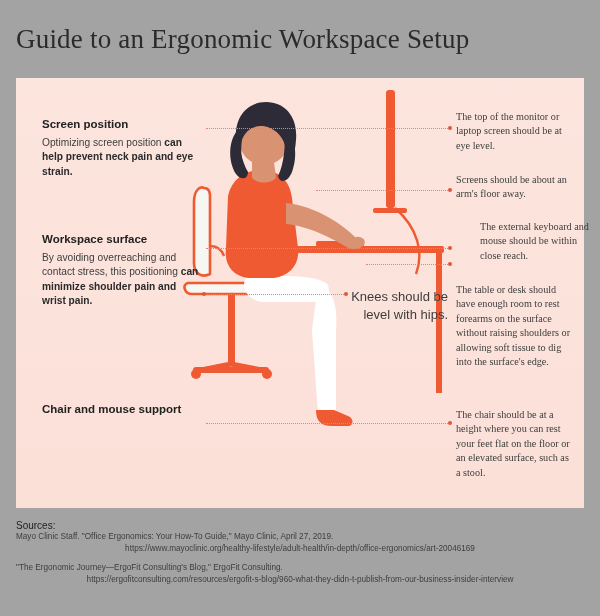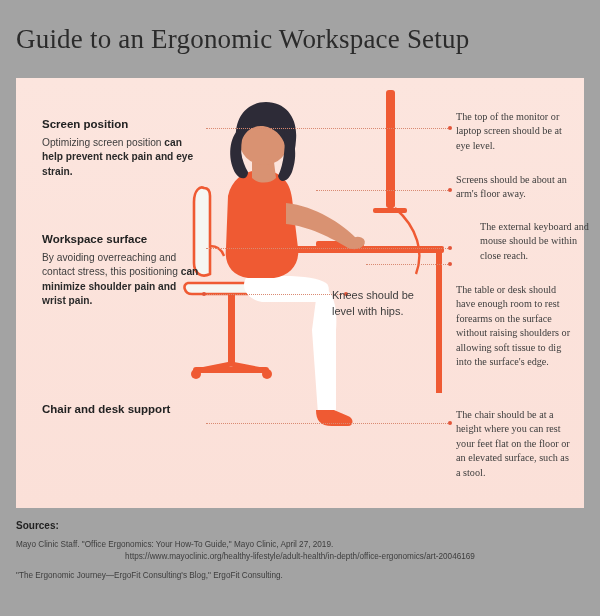--- a/index.html
+++ b/index.html
@@ -78,26 +78,27 @@
     font-family: Liberation Serif, serif;
   }
   .r1 { left: 440px; top: 32px; }
   .r2 { left: 440px; top: 95px; }
   .r3 { left: 440px; top: 142px; margin-left: 24px; }
   .r4 { left: 440px; top: 205px; }
   .r5 { left: 440px; top: 330px; }
 
   .knees {
     position: absolute;
-    left: 316px;
+    left: 332px;
     top: 210px;
     width: 100px;
-    font-size: 11px;
+    font-size: 13px;
     line-height: 1.42;
     color: #3d3d3d;
+    text-align: right;
   }
 
   
   .leader {
     position: absolute;
     height: 0;
     border-top: 1px dotted #d98a72;
   }
   .dot {
     position: absolute;
@@ -118,23 +119,23 @@
 
   
   .sources {
     position: absolute;
     left: 16px;
     top: 520px;
     width: 568px;
   }
   .sources-title {
     font-size: 10px;
-    font-weight: bold;
+    font-weight: normal;
     color: #222;
-    margin-bottom: 8px;
+    margin-bottom: 0;
   }
   .src-line {
     font-size: 8.2px;
     color: #3d3d3d;
     line-height: 1.45;
   }
   .src-url { color: #3d3d3d; text-align: center; }
   .src-gap { height: 7px; }
 </style>
 </head>
@@ -226,33 +227,34 @@
       <div class="txt-head">Screen position</div>
       <div class="txt-body"><span>Optimizing screen position </span><b>can help prevent neck pain and eye strain.</b></div>
     </div>
 
     <div class="txt-block block-surface">
       <div class="txt-head">Workspace surface</div>
       <div class="txt-body"><span>By avoiding overreaching and contact stress, this positioning </span><b>can minimize shoulder pain and wrist pain.</b></div>
     </div>
 
     <div class="txt-block block-chair">
-      <div class="txt-head">Chair and desk support</div>
+      <div class="txt-head">Chair and mouse support</div>
     </div>
 
     <div class="knees">Knees should be level with  hips.</div>
 
     <div class="rblock r1">The top of the monitor or laptop screen should be at eye level.</div>
     <div class="rblock r2">Screens should be about an arm's floor away.</div>
     <div class="rblock r3">The external keyboard and mouse should be within close reach.</div>
     <div class="rblock r5">The chair should be at a height where you can rest your feet flat on the floor or an elevated surface, such as a stool.</div>
     <div class="rblock r4">The table or desk should have enough room to rest forearms on the surface without raising shoulders or allowing soft tissue to dig into the surface's edge.</div>
   </div>
 
   <div class="sources">
     <div class="sources-title">Sources:</div>
     <div class="src-line">Mayo Clinic Staff. "Office Ergonomics: Your How-To Guide," Mayo Clinic, April 27, 2019.</div>
     <div class="src-line src-url">https://www.mayoclinic.org/healthy-lifestyle/adult-health/in-depth/office-ergonomics/art-20046169</div>
     <div class="src-gap"></div>
     <div class="src-line">"The Ergonomic Journey—ErgoFit Consulting's Blog," ErgoFit Consulting.</div>
+    <div class="src-line src-url">https://ergofitconsulting.com/resources/ergofit-s-blog/960-what-they-didn-t-publish-from-our-business-insider-interview</div>
   </div>
 
 </div>
 
 </body></html>

